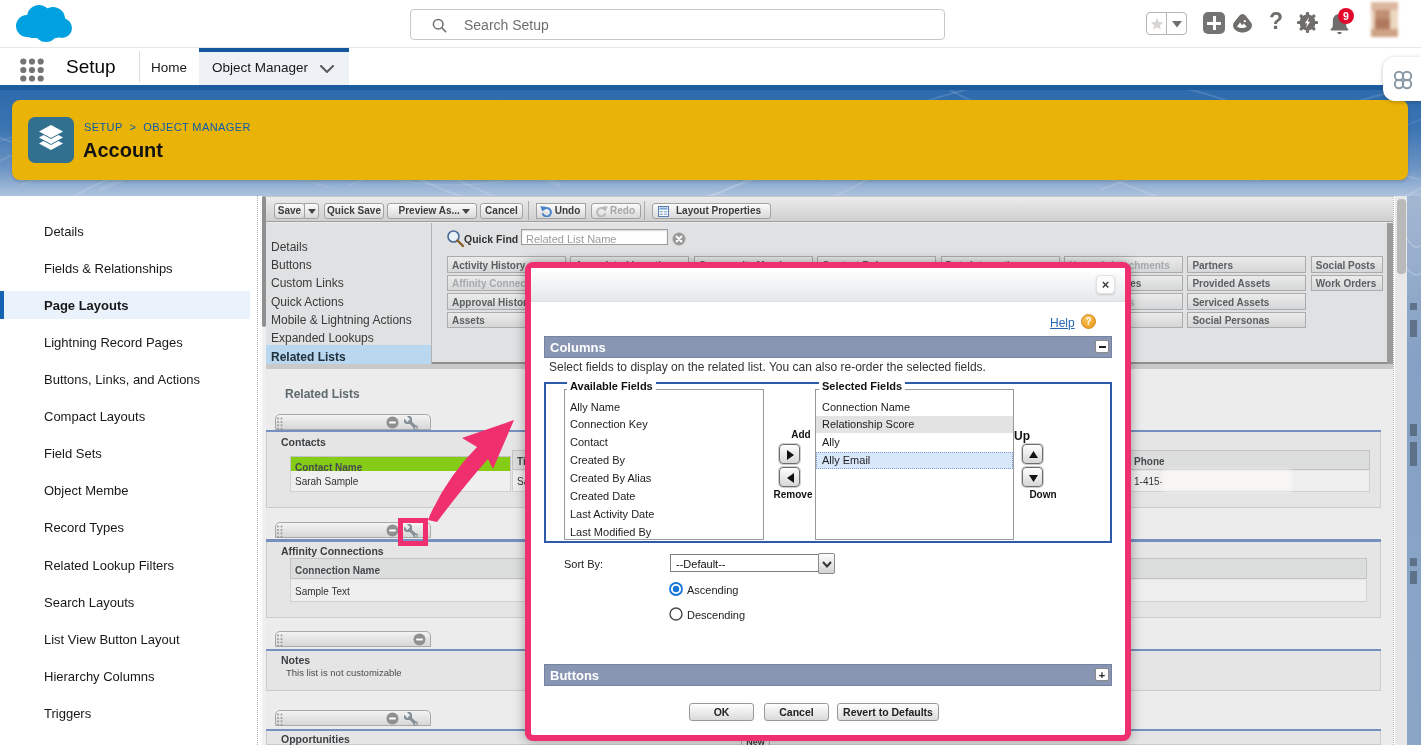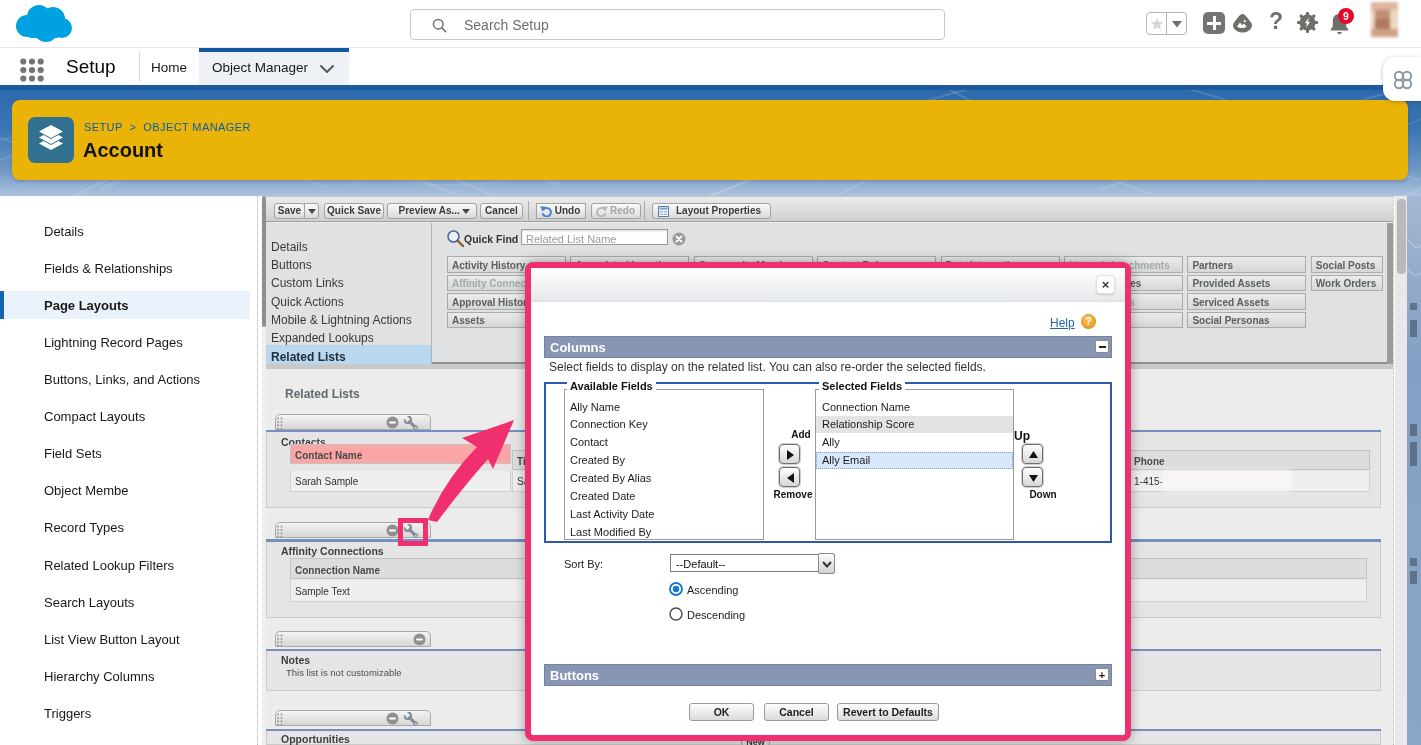--- a/index.html
+++ b/index.html
@@ -306,21 +306,21 @@
         <g fill="none" stroke="#858f97">
       <circle cx="4.9" cy="4.9" r="3.2" stroke-width="2.6" mask="url(#wr414)"></circle>
         <line x1="6.6" y1="6.6" x2="12.4" y2="12.4" stroke-width="3" stroke-linecap="round"></line>
     </g>
         <circle cx="12.6" cy="12.6" r="2.4" fill="#858f97"></circle>
     <circle cx="12.9" cy="12.9" r="0.9" fill="#e8e8e8"></circle>
   </svg>
 <div class="abs" style="left:266px;top:429.5px;width:1115px;height:2.5px;background:#7590be;"></div>
 <div class="abs" style="left:266px;top:432px;width:1115px;height:76px;background:#e5e5e5;border:1px solid #cbcbcb;border-top:none;"></div>
 <div class="abs" style="left:281px;top:436px;font-size:10.5px;font-weight:700;color:#3c3f42;">Contacts</div>
-<div class="abs" style="left:290px;top:444px;width:221px;height:20px;background:#fca5a5;border:1px solid #c3c3c3;font-size:10px;font-weight:700;color:#474a4d;padding:5px 0 0 4px;">Contact Name</div>
+<div class="abs" style="left:290px;top:456px;width:221px;height:20px;background:#84cc16;border:1px solid #c3c3c3;font-size:10px;font-weight:700;color:#474a4d;padding:5px 0 0 4px;">Contact Name</div>
 <div class="abs" style="left:512px;top:450px;width:221px;height:20px;background:#dcdddd;border:1px solid #c3c3c3;font-size:10px;font-weight:700;color:#474a4d;padding:5px 0 0 4px;">Title</div>
 <div class="abs" style="left:734px;top:450px;width:221px;height:20px;background:#dcdddd;border:1px solid #c3c3c3;font-size:10px;font-weight:700;color:#474a4d;padding:5px 0 0 4px;">Email</div>
 <div class="abs" style="left:956px;top:450px;width:172px;height:20px;background:#dcdddd;border:1px solid #c3c3c3;font-size:10px;font-weight:700;color:#474a4d;padding:5px 0 0 4px;">Account Name</div>
 <div class="abs" style="left:1129px;top:450px;width:241px;height:20px;background:#dcdddd;border:1px solid #c3c3c3;font-size:10px;font-weight:700;color:#474a4d;padding:5px 0 0 4px;">Phone</div>
 <div class="abs" style="left:290px;top:471px;width:221px;height:21px;background:#efefef;border:1px solid #d0d0d0;border-top:none;font-size:10px;color:#333;padding:5px 0 0 4px;">Sarah Sample</div>
 <div class="abs" style="left:512px;top:471px;width:221px;height:21px;background:#efefef;border:1px solid #d0d0d0;border-top:none;font-size:10px;color:#333;padding:5px 0 0 4px;">Sample</div>
 <div class="abs" style="left:734px;top:471px;width:221px;height:21px;background:#efefef;border:1px solid #d0d0d0;border-top:none;font-size:10px;color:#333;padding:5px 0 0 4px;"></div>
 <div class="abs" style="left:956px;top:471px;width:172px;height:21px;background:#efefef;border:1px solid #d0d0d0;border-top:none;font-size:10px;color:#333;padding:5px 0 0 4px;"></div>
 <div class="abs" style="left:1129px;top:471px;width:241px;height:21px;background:#efefef;border:1px solid #d0d0d0;border-top:none;font-size:10px;color:#333;padding:5px 0 0 4px;">1-415-</div>
 <div class="abs" style="left:1162px;top:470px;width:130px;height:21px;background:#f8f6f4;border-radius:3px;filter:blur(2px);"></div>

